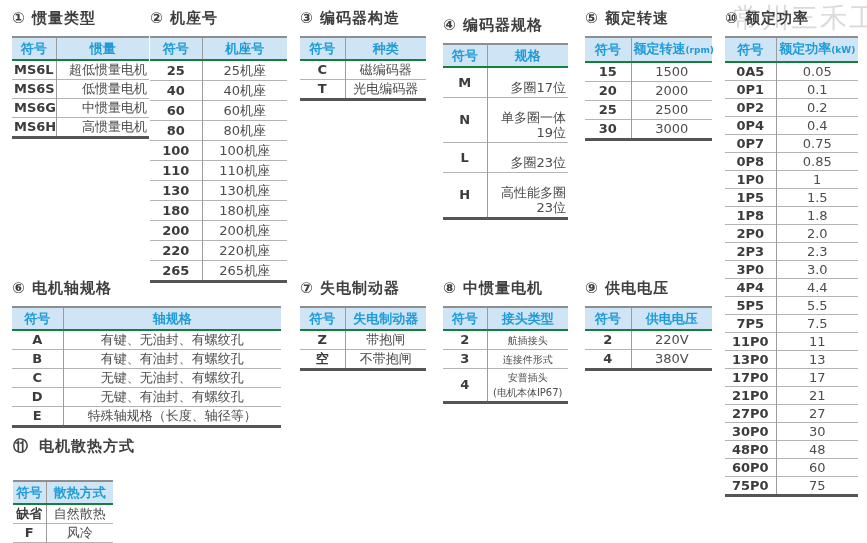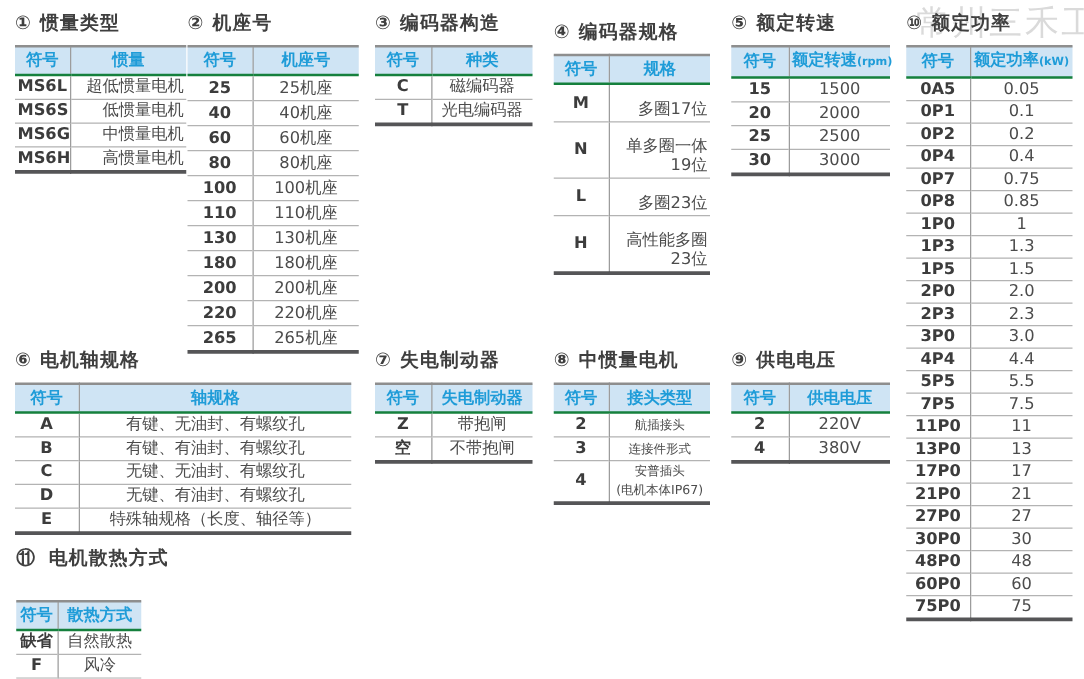--- a/index.html
+++ b/index.html
@@ -306,26 +306,26 @@
         </tr>
         <tr>
           <td class="sym">0P8</td>
           <td class="val">0.85</td>
         </tr>
         <tr>
           <td class="sym">1P0</td>
           <td class="val">1</td>
         </tr>
         <tr>
-          <td class="sym">1P3</td>
-          <td class="val">1.3</td>
-        </tr>
-        <tr>
           <td class="sym">1P5</td>
           <td class="val">1.5</td>
+        </tr>
+        <tr>
+          <td class="sym">1P8</td>
+          <td class="val">1.8</td>
         </tr>
         <tr>
           <td class="sym">2P0</td>
           <td class="val">2.0</td>
         </tr>
         <tr>
           <td class="sym">2P3</td>
           <td class="val">2.3</td>
         </tr>
         <tr>

